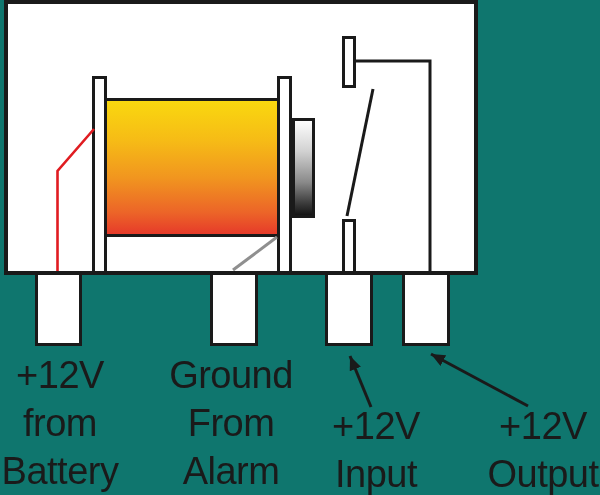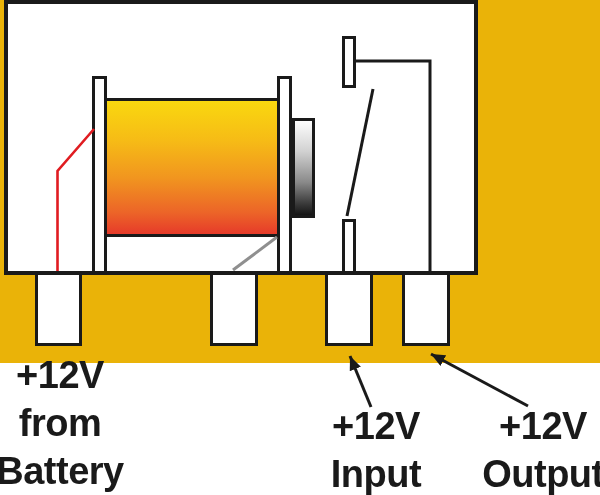--- a/index.html
+++ b/index.html
@@ -7,23 +7,22 @@
     padding: 0;
     width: 600px;
     height: 495px;
     background: #ffffff;
     font-family: "Liberation Sans", sans-serif;
     overflow: hidden;
   }
   .stage {
     position: relative;
     width: 600px;
-    height: 363px;
-    background: #eab308;
-    font-weight: bold;
+    height: 495px;
+    background: #0f766e;
   }
   
   .case {
     position: absolute;
     left: 4px; top: 0px;
     width: 474px; height: 275px;
     border: 4px solid #1a1a1a;
     box-sizing: border-box;
     background: #ffffff;
     z-index: 1;
@@ -156,20 +155,25 @@
 
     <line x1="528" y1="406" x2="431" y2="354" stroke-width="3" marker-end="url(#arrowhead)" stroke="#1a1a1a"></line>
   </svg>
 
   <div class="label battery">
     <div>+12V</div>
     <div>from</div>
     <div>Battery</div>
   </div>
 
+  <div class="label ground">
+    <div>Ground</div>
+    <div>From</div>
+    <div>Alarm</div>
+  </div>
 
   <div class="label input">
     <div>+12V</div>
     <div>Input</div>
   </div>
 
   <div class="label output">
     <div>+12V</div>
     <div>Output</div>
   </div>

